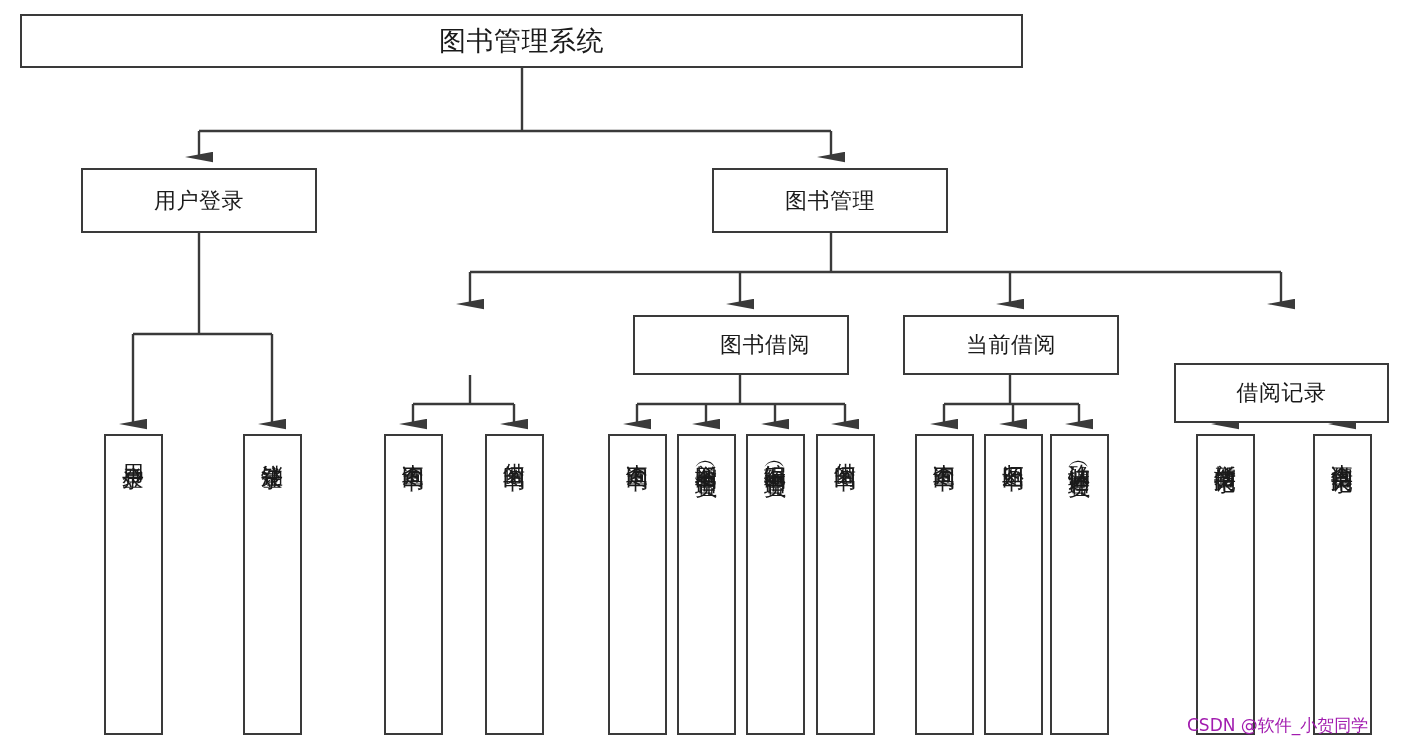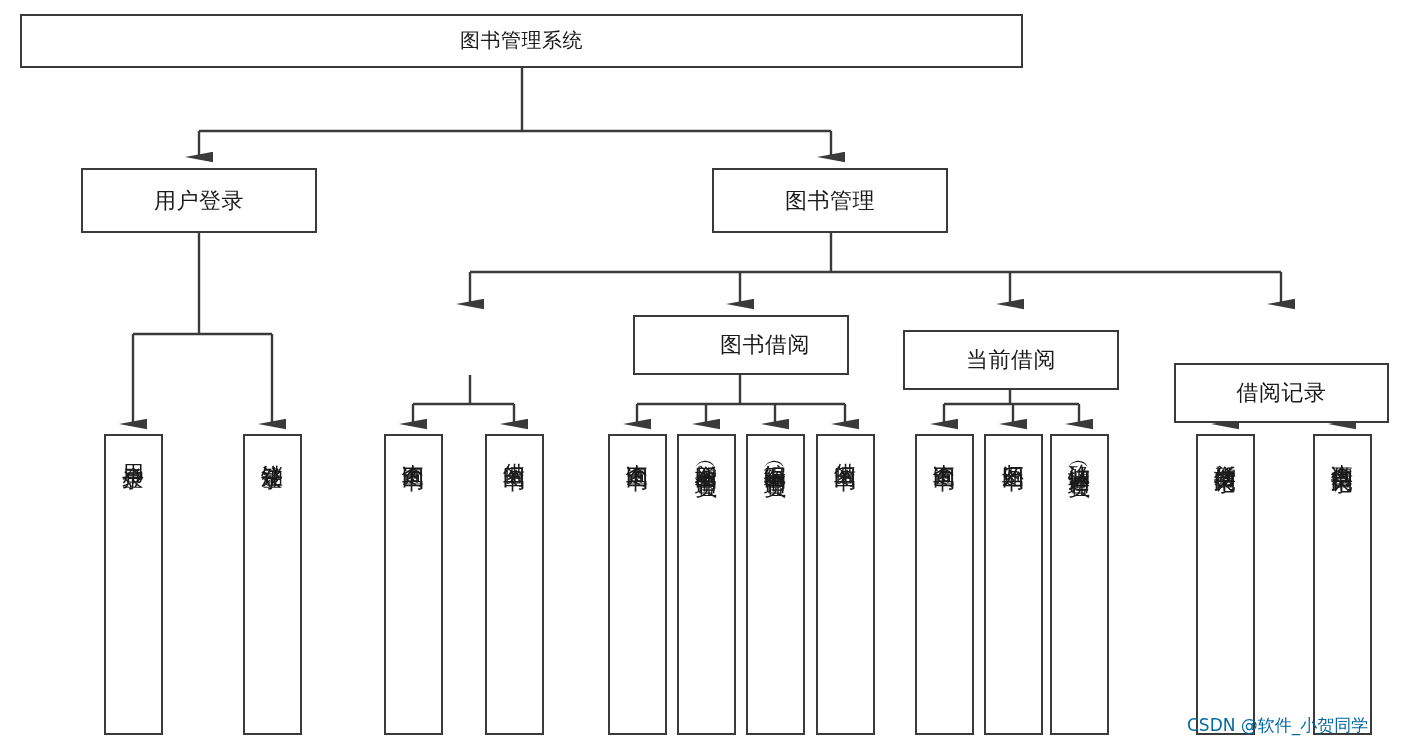--- a/index.html
+++ b/index.html
@@ -42,42 +42,42 @@
     text-align: center;
     line-height: 1.18;
     letter-spacing: 0.5px;
   }
   
   .node.horiz .lbl {
     font-size: 22px;
     white-space: nowrap;
   }
   .node.title .lbl {
-    font-size: 20px;
+    font-size: 27px;
   }
   
   .node.vert {
     align-items: flex-start;
     justify-content: center;
     padding-top: 10px;
   }
   .node.vert .lbl {
     writing-mode: vertical-rl;
     text-orientation: upright;
     font-size: 22px;
     line-height: 1.05;
     letter-spacing: 2px;
     white-space: nowrap;
   }
   .watermark {
     position: absolute;
     left: 1187px;
     top: 714px;
     font-size: 17px;
-    color: #0369a1;
+    color: #a21caf;
     white-space: nowrap;
     z-index: 5;
     font-family: "DejaVu Sans", "Liberation Sans", sans-serif;
   }
 </style>
 </head>
 <body>
 
 <div id="canvas">
 
@@ -138,21 +138,21 @@
   <div class="node horiz" style="left:81px; top:168px; width:236px; height:65px;">
     <span class="lbl">用户登录</span>
   </div>
   <div class="node horiz" style="left:712px; top:168px; width:236px; height:65px;align-items:center;">
     <span class="lbl">图书管理</span>
   </div>
 
   <div class="node horiz" style="left:633px; top:315px; width:216px; height:60px;padding-left:48px;">
     <span class="lbl">图书借阅</span>
   </div>
-  <div class="node horiz" style="left:903px; top:330px; width:216px; height:60px;">
+  <div class="node horiz" style="left:903px; top:315px; width:216px; height:60px;">
     <span class="lbl">当前借阅</span>
   </div>
   <div class="node horiz" style="left:1174px; top:315px; width:215px; height:60px;margin-top:48px;">
     <span class="lbl">借阅记录</span>
   </div>
 
   <div class="node vert" style="left:104px; top:434px; width:59px; height:301px;">
     <span class="lbl">用户登录</span>
   </div>
   <div class="node vert" style="left:243px; top:434px; width:59px; height:301px;">

